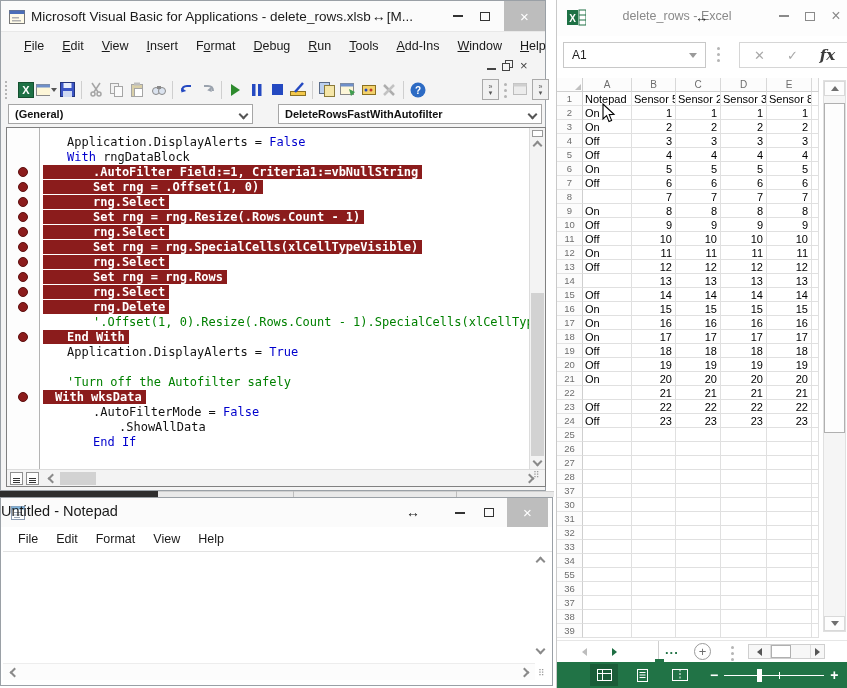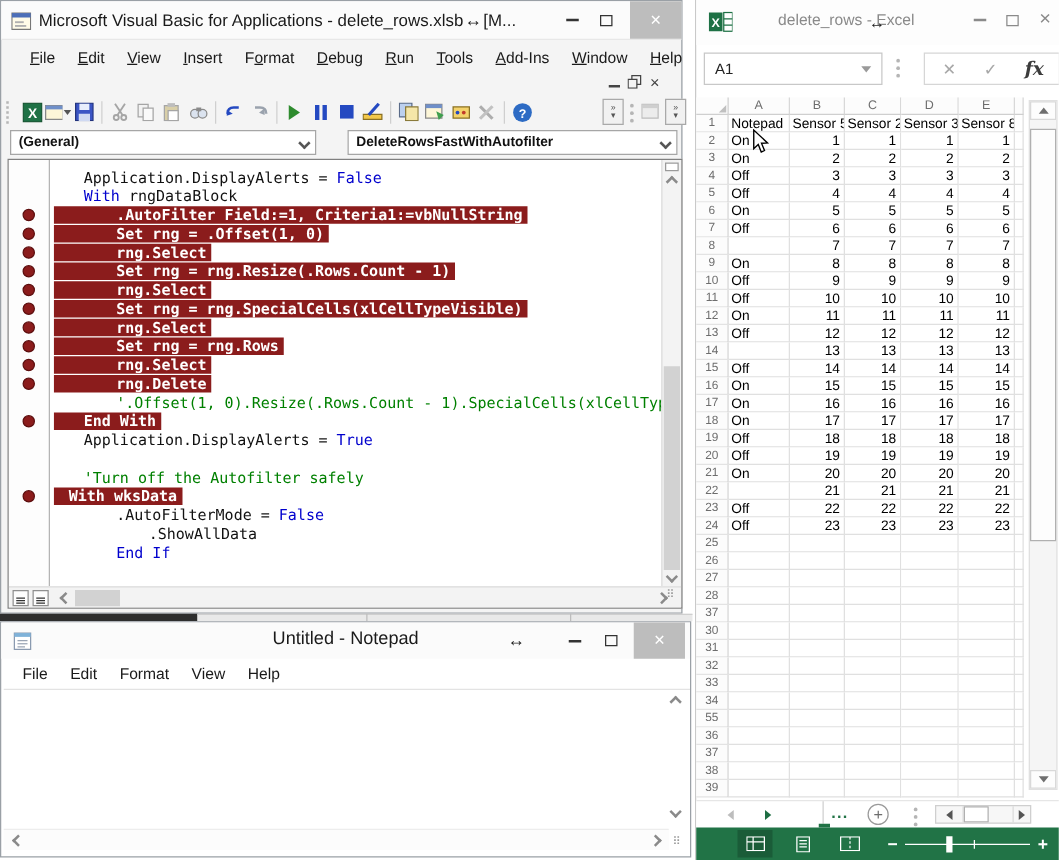--- a/index.html
+++ b/index.html
@@ -68,21 +68,21 @@
   .grip{position:absolute;right:2px;bottom:3px;width:10px;height:10px;color:#9a9a9a;font-size:9px;line-height:5px;letter-spacing:1px}
 
   
   .strip-dark{left:0;top:491px;width:158px;height:6px;background:#2e2e2e}
   .strip-light{left:158px;top:491px;width:396px;height:6px;background:#e9e9e9;border-top:1px solid #cfcfcf}
   .strip-tick{top:491px;width:1px;height:6px;background:#bdbdbd}
 
   
   #np-window{left:0;top:497px;width:553px;height:189px;background:#fff;border:1px solid #9aa0a6}
   #np-title{left:0;top:0;width:551px;height:29px;background:#fbfbfb}
-  #np-title .ttl{position:absolute;left:0;top:5px;width:100%;text-align:center;font-size:14.5px;color:#1a1a1a}
+  #np-title .ttl{position:absolute;left:0;top:5px;width:100%;font-size:14.5px;color:#1a1a1a}
   #np-menubar{left:8px;top:31px;height:20px;display:flex;align-items:center}
   #np-text{left:2px;top:53px;width:549px;height:128px;background:#fff;border-top:1px solid #e3e3e3}
   #np-vscroll-up{right:8px;top:60px}
   #np-vscroll-down{right:8px;top:148px}
   #np-hbar{left:2px;top:165px;width:532px;height:17px;border-top:1px solid #ededed;background:#fcfcfc}
 
   
   #xl-window{left:556px;top:0;width:291px;height:688px;background:#fff;border-left:1px solid #c9c9c9}
   #xl-title{left:0;top:0;width:291px;height:36px;background:#fdfdfd}
   #xl-title .ttl{position:absolute;left:0;top:9px;width:240px;text-align:center;font-size:12.5px;color:#8a8a8a}

